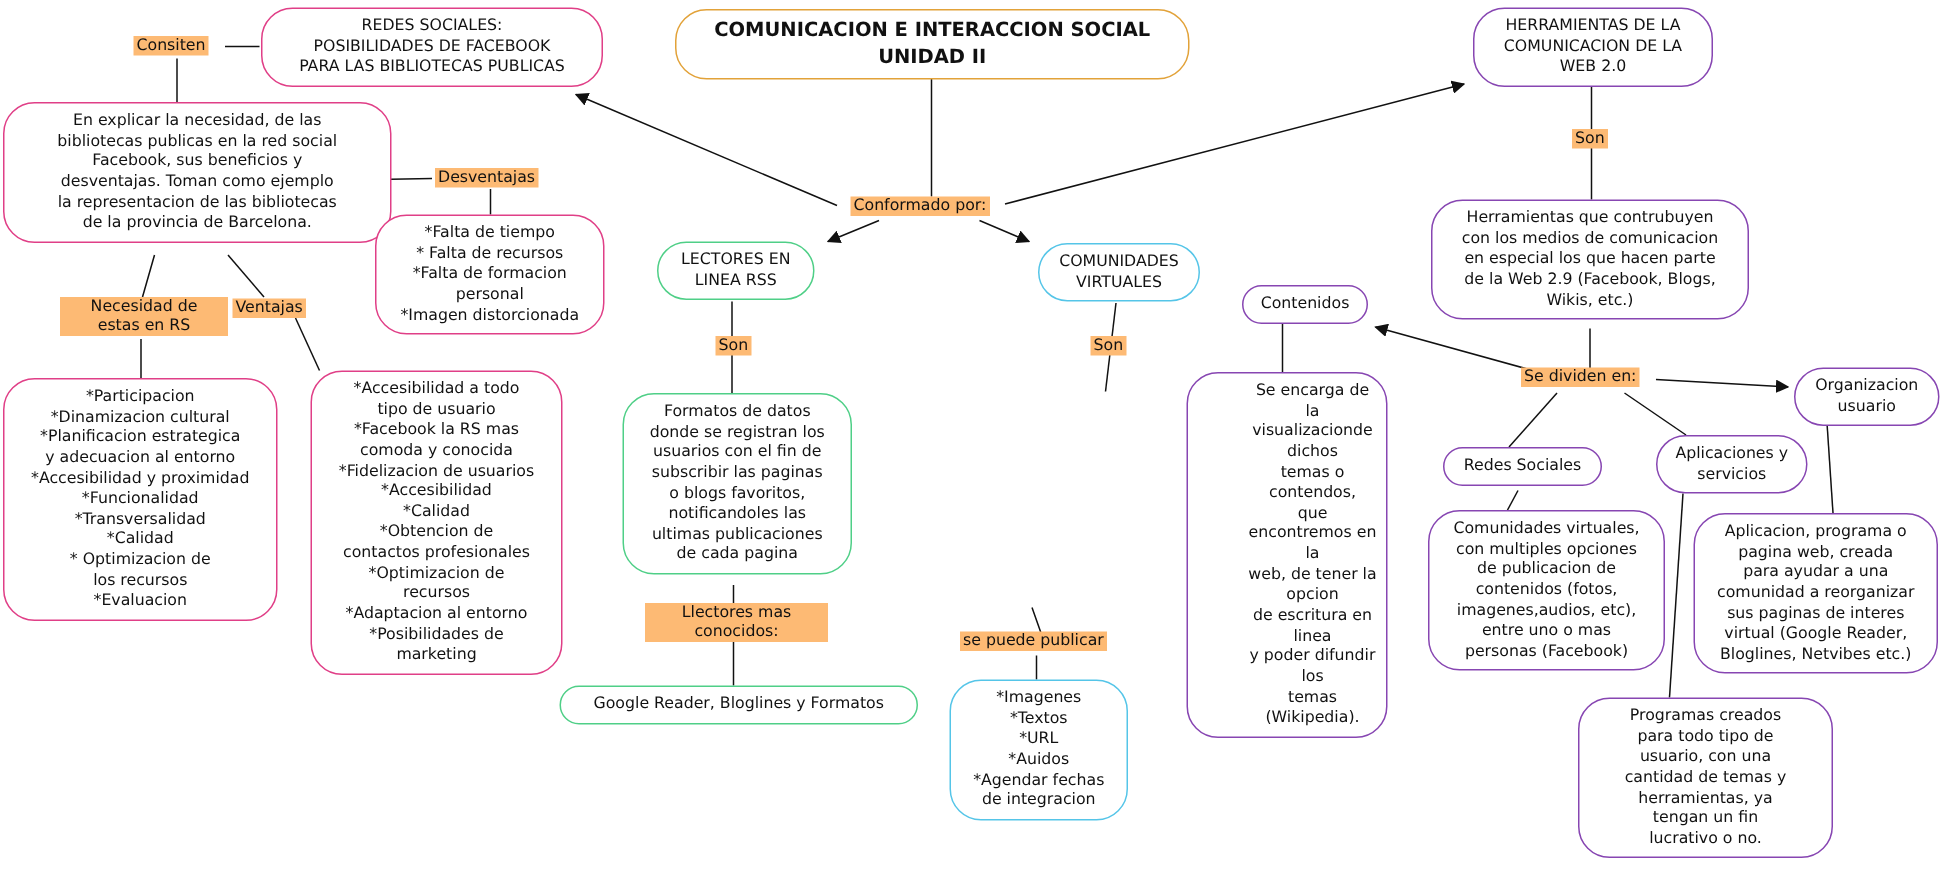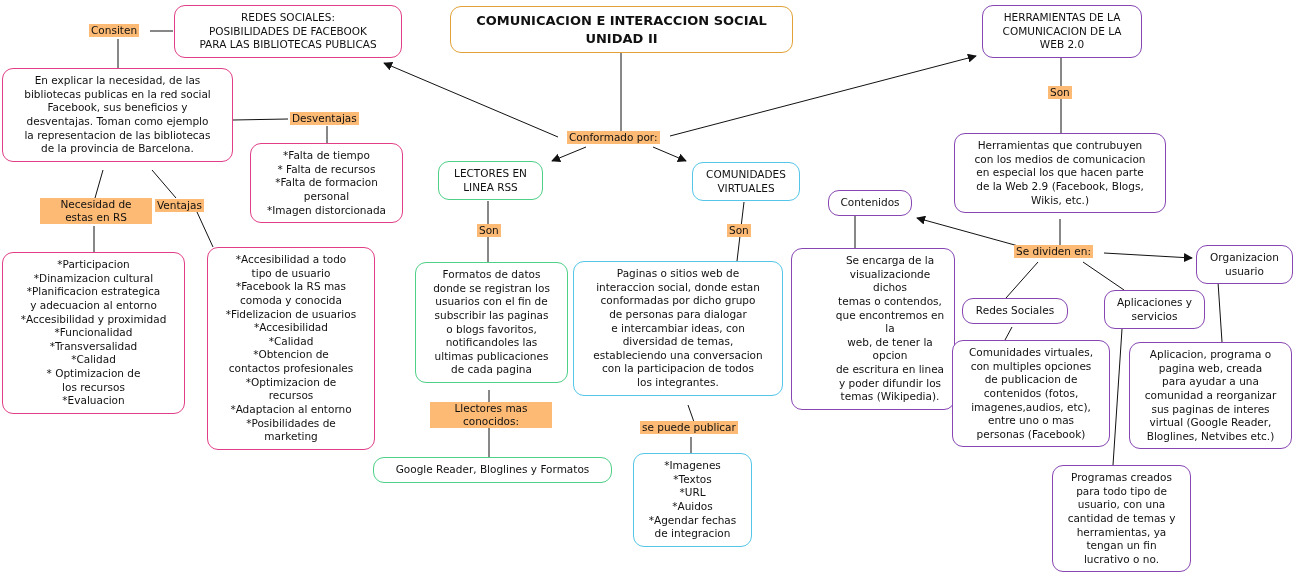--- a/index.html
+++ b/index.html
@@ -5,21 +5,21 @@
   html,body{margin:0;padding:0;background:#fff;}
   .canvas{
     position:relative;width:1299px;height:581px;background:#ffffff;
     font-family:"DejaVu Sans","Liberation Sans",sans-serif;color:#111;
     overflow:hidden;
   }
   svg.wires{position:absolute;left:0;top:0;z-index:1;}
   svg.wires line{stroke:#111;stroke-width:1;}
   .node{
     position:absolute;z-index:2;background:#fff;border:1.5px solid #888;
-    border-radius:11px;padding:5px 6px;font-size:10.5px;line-height:1.3;
+    border-radius:21px;padding:5px 6px;font-size:10.5px;line-height:1.3;
     text-align:center;white-space:pre-line;box-sizing:border-box;
   }
   .node.orange{border-color:#e2a239;font-weight:bold;font-size:13px;line-height:1.35;}
   .node.pink{border-color:#e03f87;}
   .node.green{border-color:#4fcf87;}
   .node.cyan{border-color:#55c5e8;}
   .node.purple{border-color:#8746b2;}
   .clabel{
     position:absolute;z-index:2;background:#fdba74;padding:0 2px;
     font-size:10.5px;line-height:1.25;text-align:center;white-space:pre-line;
@@ -66,21 +66,21 @@
     <line x1="1218" y1="282" x2="1222" y2="342"></line>
   </svg>
 
   <div class="node orange" style="left:450px;top:6px;width:343px;">COMUNICACION E INTERACCION SOCIAL
 UNIDAD II</div>
 
   <div class="node pink" style="left:174px;top:5px;width:228px;">REDES SOCIALES:
 POSIBILIDADES DE FACEBOOK
 PARA LAS BIBLIOTECAS PUBLICAS</div>
   <div class="clabel" style="left:89px;top:24px;">Consiten</div>
-  <div class="node pink" style="left:2px;top:68px;width:231px;">En explicar la necesidad, de las
+  <div class="node pink" style="left:2px;top:68px;width:259px;">En explicar la necesidad, de las
 bibliotecas publicas en la red social
 Facebook, sus beneficios y
 desventajas. Toman como ejemplo
 la representacion de las bibliotecas
 de la provincia de Barcelona.</div>
   <div class="clabel" style="left:290px;top:112px;">Desventajas</div>
   <div class="node pink" style="left:250px;top:143px;width:153px;">*Falta de tiempo
 * Falta de recursos
 *Falta de formacion
 personal
@@ -126,39 +126,30 @@
 notificandoles las
 ultimas publicaciones
 de cada pagina</div>
   <div class="clabel" style="left:430px;top:402px;width:118px;">Llectores mas
 conocidos:</div>
   <div class="node green" style="left:373px;top:457px;width:239px;">Google Reader, Bloglines y Formatos</div>
 
   <div class="node cyan" style="left:692px;top:162px;width:108px;">COMUNIDADES
 VIRTUALES</div>
   <div class="clabel" style="left:727px;top:224px;">Son</div>
-  <div class="node cyan" style="left:573px;top:261px;width:210px;">Paginas o sitios web de
-interaccion social, donde estan
-conformadas por dicho grupo
-de personas para dialogar
-e intercambiar ideas, con
-diversidad de temas,
-estableciendo una conversacion
-con la participacion de todos
-los integrantes.</div>
   <div class="clabel" style="left:640px;top:421px;">se puede publicar</div>
   <div class="node cyan" style="left:633px;top:453px;width:119px;">*Imagenes
 *Textos
 *URL
 *Auidos
 *Agendar fechas
 de integracion</div>
 
   <div class="node purple" style="left:828px;top:190px;width:84px;">Contenidos</div>
-  <div class="node purple" style="left:791px;top:248px;width:164px;padding-left:40px;">Se encarga de la
+  <div class="node purple" style="left:791px;top:248px;width:134px;padding-left:40px;">Se encarga de la
 visualizacionde dichos
 temas o contendos,
 que encontremos en la
 web, de tener la opcion
 de escritura en linea
 y poder difundir los
 temas (Wikipedia).</div>
 
   <div class="node purple" style="left:982px;top:5px;width:160px;">HERRAMIENTAS DE LA
 COMUNICACION DE LA
@@ -182,21 +173,21 @@
 imagenes,audios, etc),
 entre uno o mas
 personas (Facebook)</div>
   <div class="node purple" style="left:1129px;top:342px;width:163px;">Aplicacion, programa o
 pagina web, creada
 para ayudar a una
 comunidad a reorganizar
 sus paginas de interes
 virtual (Google Reader,
 Bloglines, Netvibes etc.)</div>
-  <div class="node purple" style="left:1052px;top:465px;width:139px;">Programas creados
+  <div class="node purple" style="left:1052px;top:465px;width:170px;">Programas creados
 para todo tipo de
 usuario, con una
 cantidad de temas y
 herramientas, ya
 tengan un fin
 lucrativo o no.</div>
 
 </div>
 
 </body></html>

